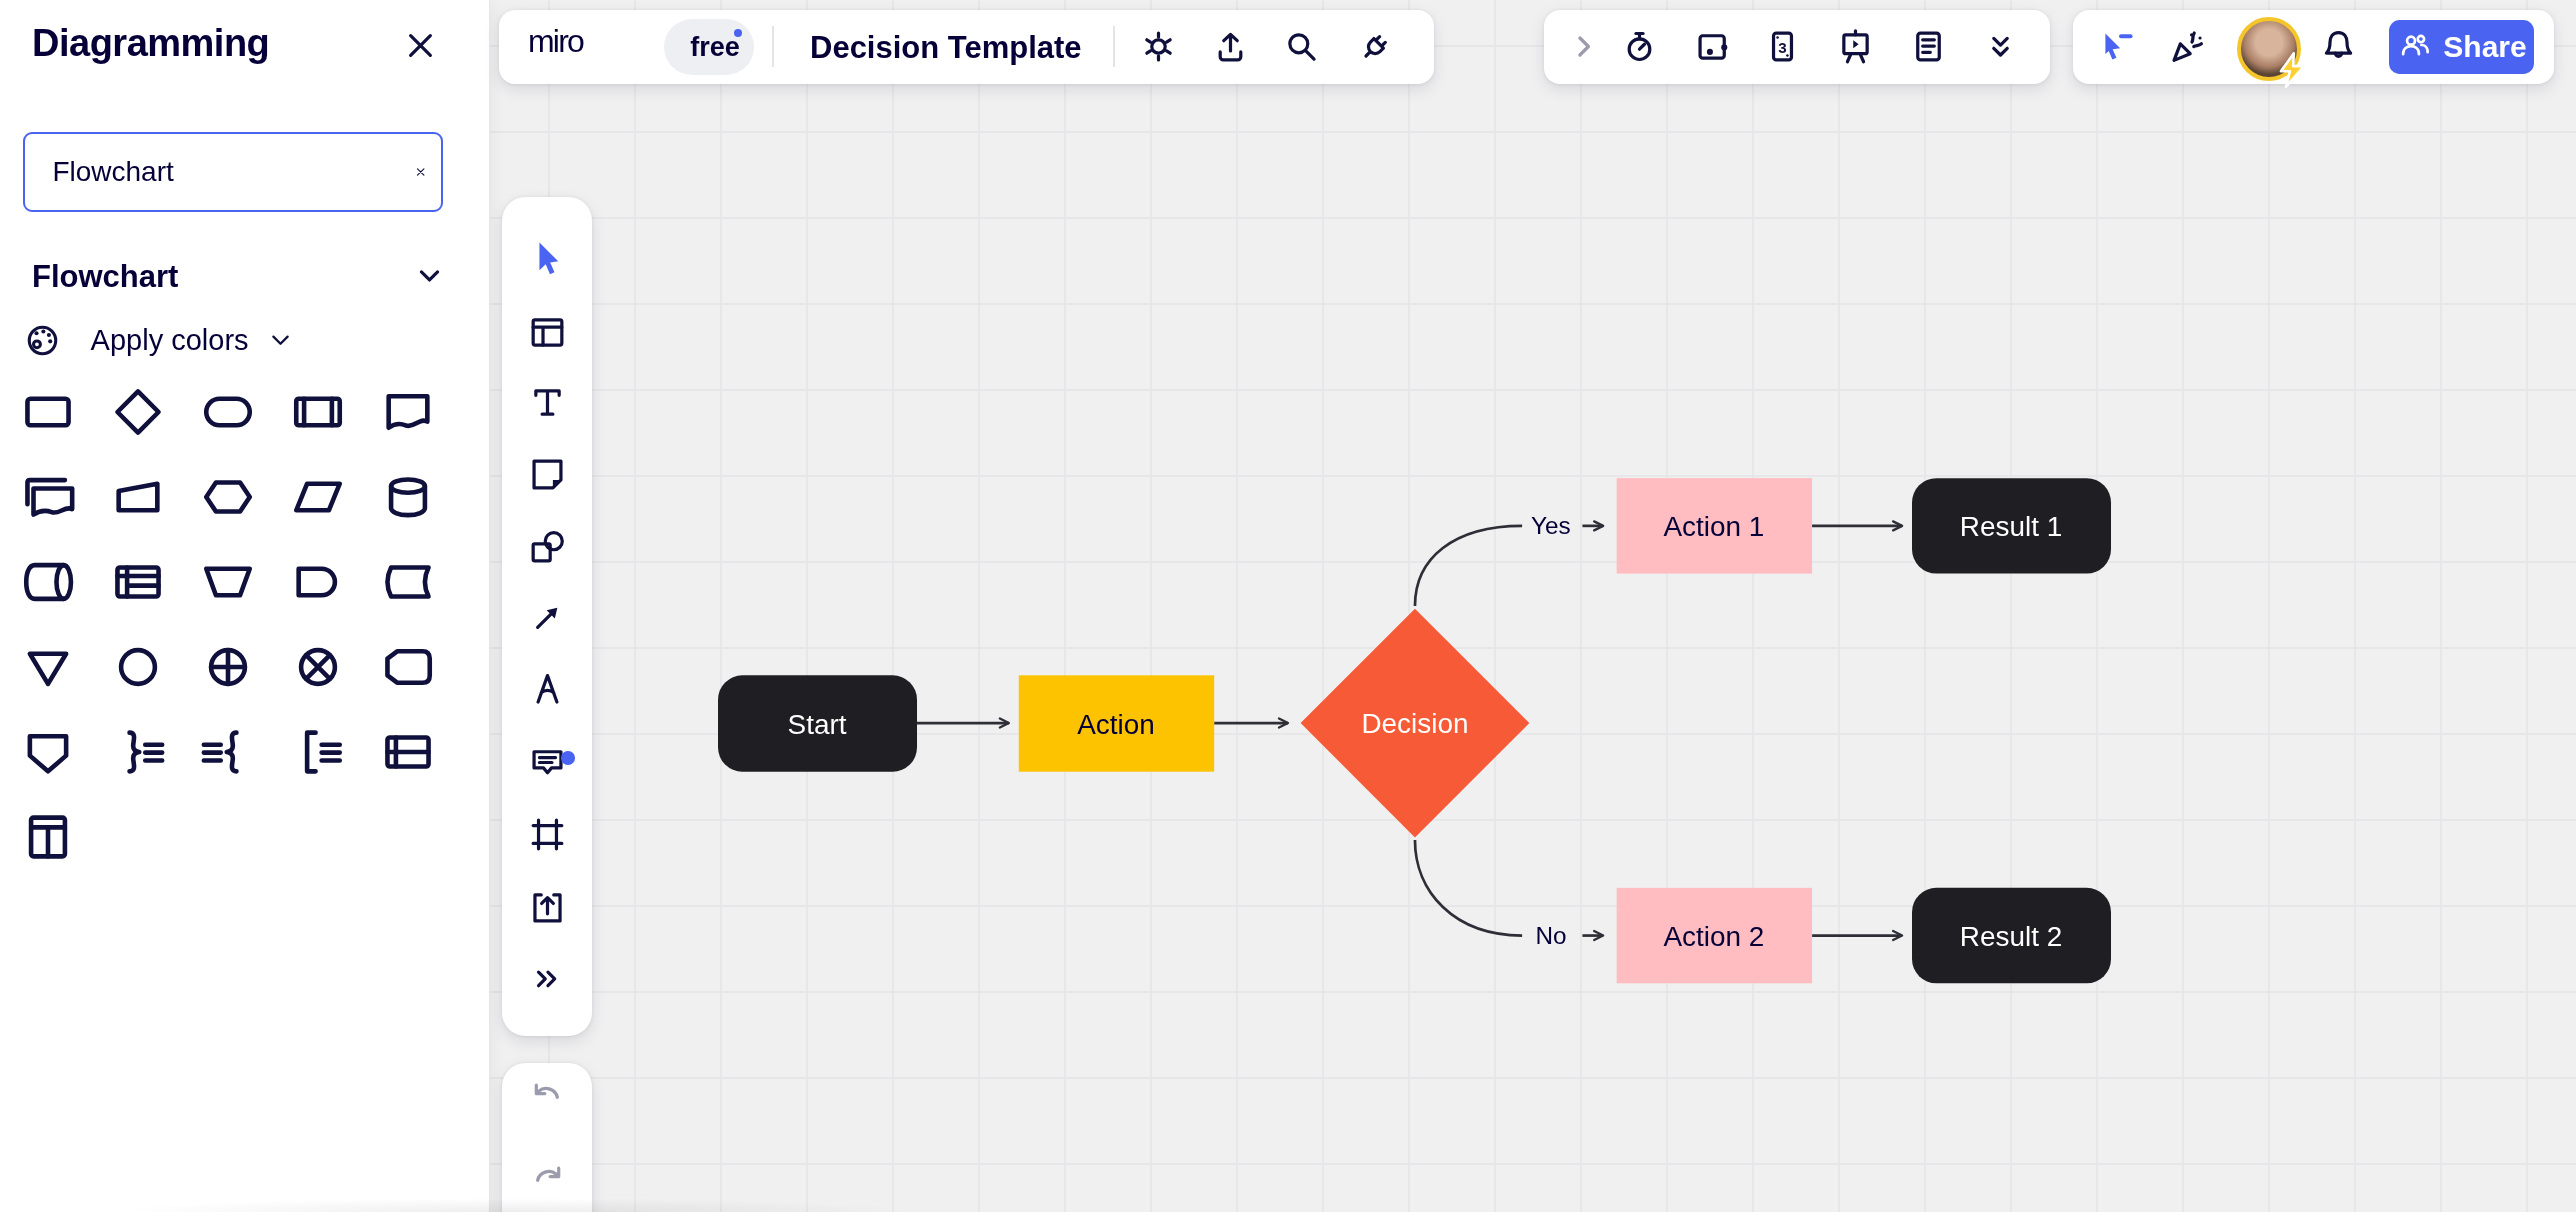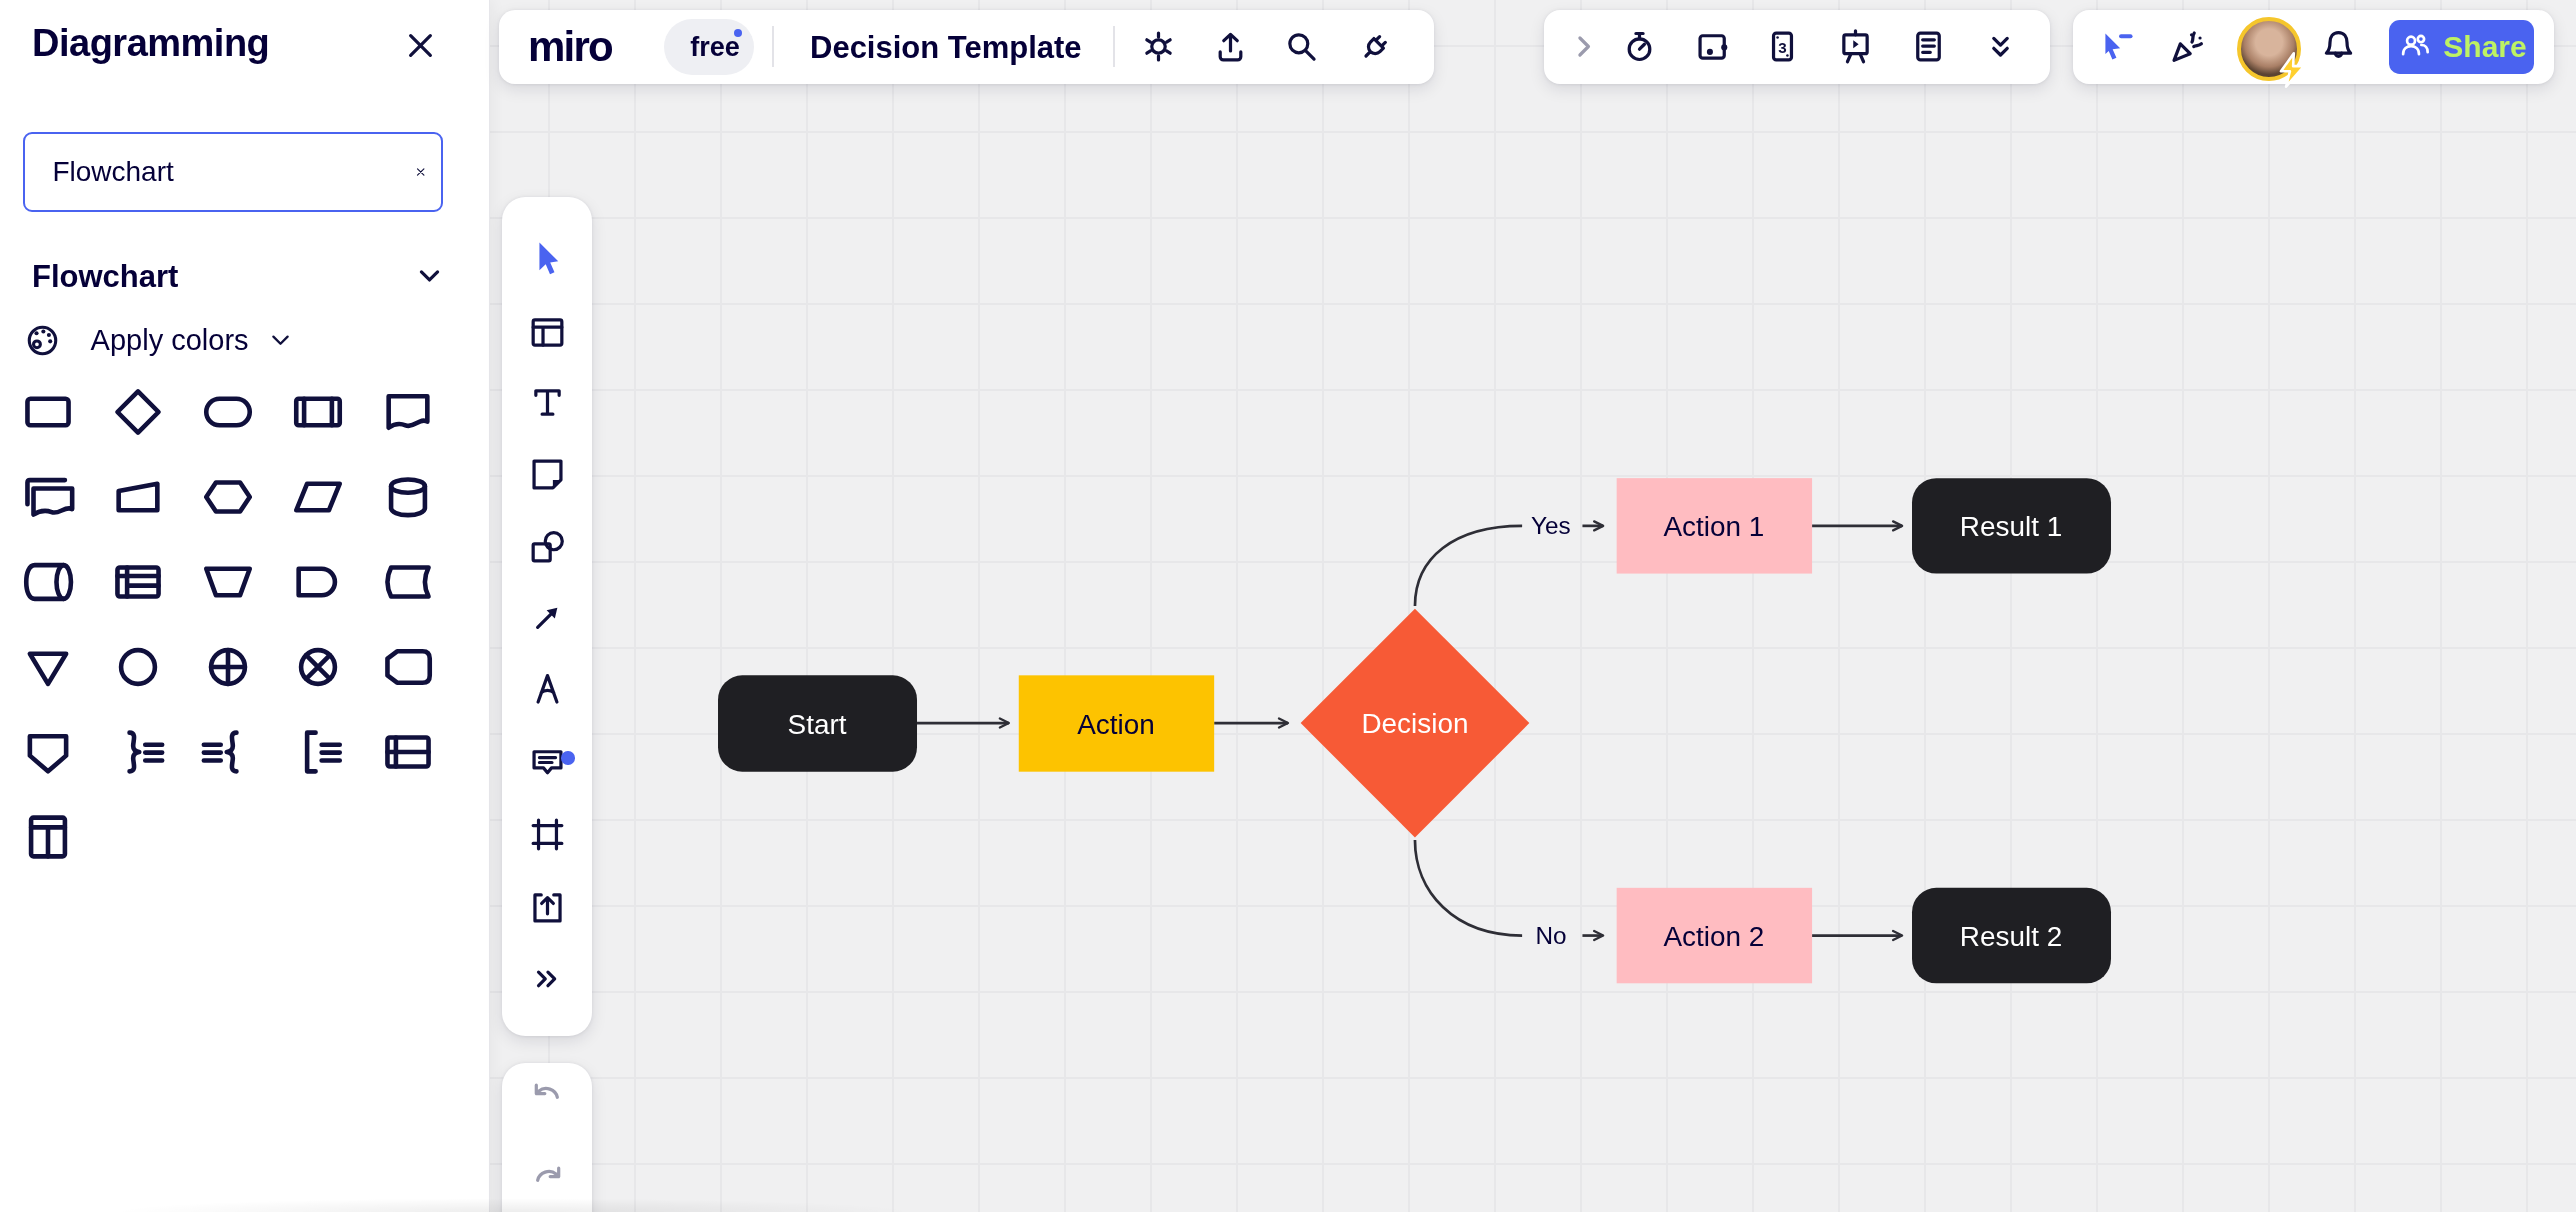--- a/index.html
+++ b/index.html
@@ -44,36 +44,36 @@
   svg.shp path,svg.shp rect,svg.shp circle,svg.shp ellipse{stroke:#10103C;fill:none;
         stroke-width:3.8;stroke-linecap:round;stroke-linejoin:round;}
   
   #ltb{left:502px;top:197px;width:90px;height:839px;border-radius:23.4px;}
   #ltb .ibtn{left:20px;}
   #ltb-dot{position:absolute;left:59px;top:554px;width:13.5px;height:13.5px;border-radius:50%;background:#4A63F0;}
   #hist{left:502px;top:1063px;width:90px;height:180px;border-radius:23.4px;}
   #hist .ibtn{left:20px;}
   
   #card1{left:499px;top:10px;width:935px;height:74px;}
-  #logo{position:absolute;left:29px;top:12.6px;font-size:42px;font-weight:700;letter-spacing:-1.8px;}
+  #logo{position:absolute;left:29px;top:12.6px;font-size:32px;font-weight:400;letter-spacing:-1.8px;}
   #pill{position:absolute;left:165px;top:9px;width:90px;height:56px;border-radius:28px;
         background:#EEEFF3;display:flex;align-items:center;justify-content:center;}
   #pill span{font-size:27px;font-weight:600;margin-left:12px;}
   #pill i{position:absolute;right:11.7px;top:10px;width:8px;height:8px;border-radius:50%;background:#4A63F0;}
   .vdiv{position:absolute;top:16px;width:1.8px;height:41px;background:#E3E3E8;}
   #board-title{position:absolute;left:311px;top:20px;font-size:31px;font-weight:600;}
   #card2{left:1544px;top:10px;width:506px;height:74px;}
   #card3{left:2073px;top:10px;width:481px;height:74px;}
   #avatar{position:absolute;left:164px;top:7.2px;width:56px;height:56px;border-radius:50%;
           border:4.5px solid #F5C62C;cursor:pointer;
           background:radial-gradient(circle at 50% 38%,#D8B49C 0 30%,#A97F66 55%,#5C4433 72%,#4A382C 100%);}
   #avatar .bolt{position:absolute;right:-10.8px;bottom:-10.8px;width:31px;height:36px;}
   #share{position:absolute;left:316px;top:10px;width:145px;height:54px;border-radius:10.8px;
          background:#4A63F0;display:flex;align-items:center;justify-content:center;gap:9px;cursor:pointer;}
-  #share span{color:#bef264;font-size:30px;font-weight:700;}
+  #share span{color:#ffffff;font-size:30px;font-weight:700;}
   #share svg{width:38px;height:38px;}
   
   #flow{position:absolute;inset:0;}
   #flow text{font-family:"Liberation Sans",sans-serif;}
   .node-lbl{font-size:31px;}
   .edge{stroke:#2E2E36;stroke-width:3;fill:none;}
   .edge-lbl{font-size:27px;fill:#050038;}
   #bshadow{position:absolute;left:108px;bottom:0;width:811px;height:14.4px;
            background:radial-gradient(ellipse at 50% 100%,rgba(0,0,0,.07),transparent 70%);}
 </style>

